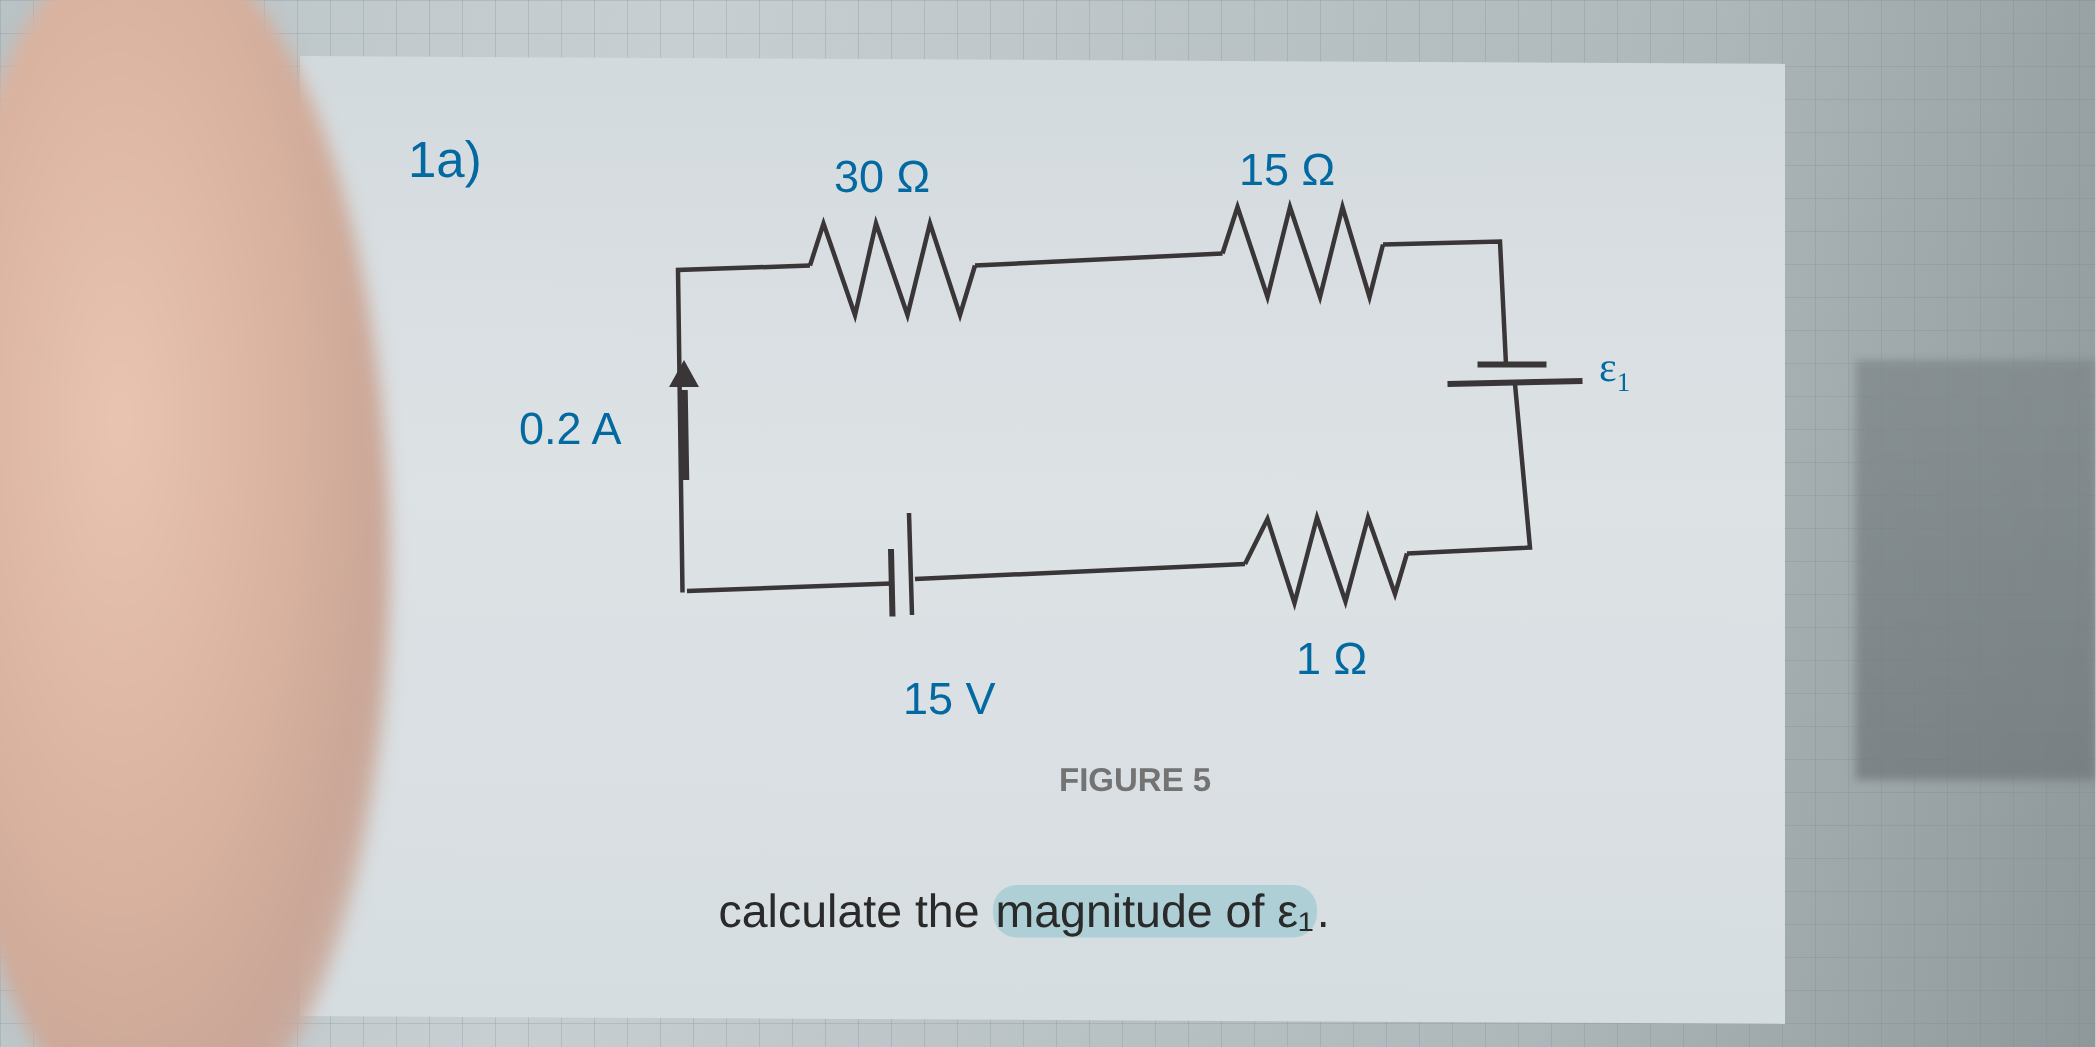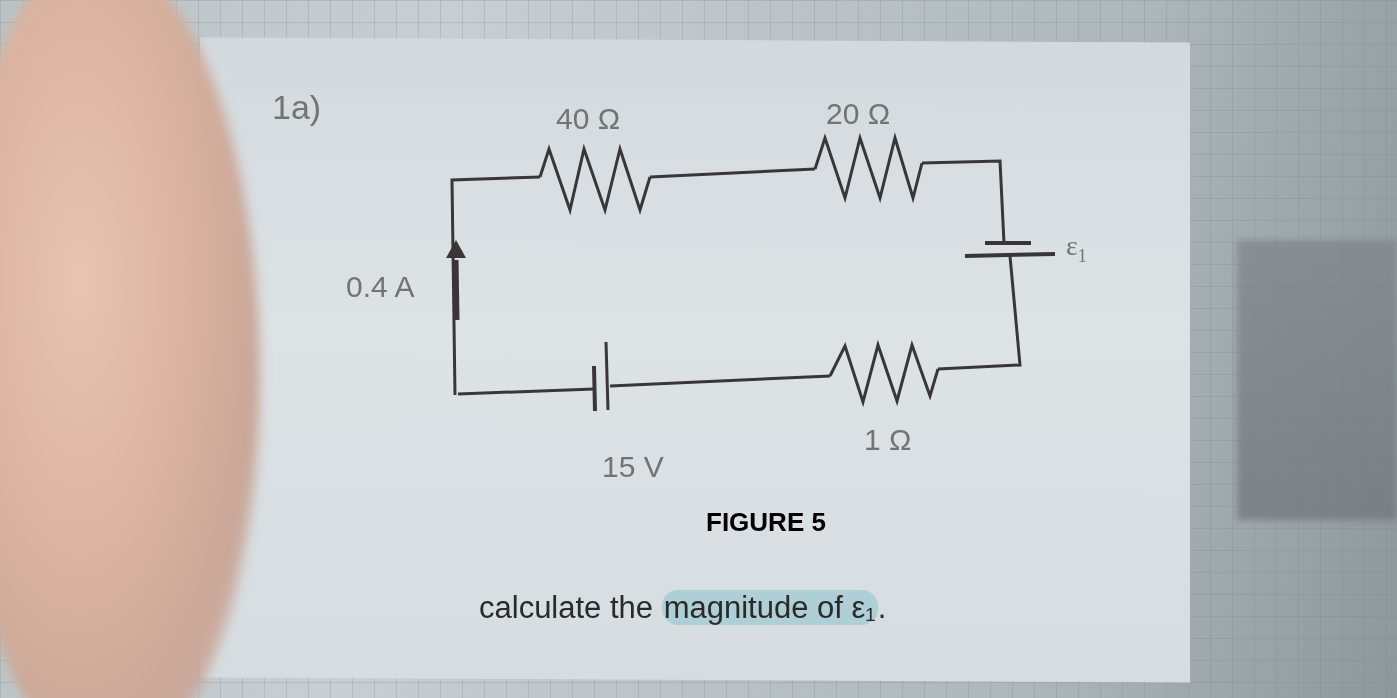--- a/index.html
+++ b/index.html
@@ -26,31 +26,31 @@
     background: radial-gradient(ellipse at 40% 40%, #e8c4b1 0%, #d9b29f 45%, #c9a697 70%, rgba(190,170,165,0) 100%);
     filter: blur(6px);
   }
   .right-blur {
     position: absolute; right: 0; top: 240px; width: 160px; height: 280px;
     background: linear-gradient(180deg, #7d8588, #6f7679);
     filter: blur(3px); opacity: 0.7;
   }
   svg.circuit { position: absolute; left: 0; top: 0; }
   .label {
-    position: absolute; color: #737373; font-size: 30px; white-space: nowrap;
+    position: absolute; color: #0369a1; font-size: 30px; white-space: nowrap;
   }
   .qnum { left: 272px; top: 88px; font-size: 34px; }
   .r20 { left: 556px; top: 102px; }
   .r15 { left: 826px; top: 97px; }
   .emf { left: 1066px; top: 230px; font-size: 28px; font-family: Liberation Serif, serif; }
   .emf sub { font-size: 18px; }
   .cur { left: 346px; top: 270px; }
   .v15 { left: 602px; top: 450px; }
   .r6 { left: 864px; top: 423px; }
-  .fig { left: 706px; top: 507px; font-size: 26px; font-weight: bold; color: #000000; }
+  .fig { left: 706px; top: 507px; font-size: 22px; font-weight: bold; color: #737373; }
   .question { left: 479px; top: 590px; font-size: 31px; color: #2a2a2a; }
   .hl { background: rgba(140,195,205,0.55); border-radius: 16px; padding: 0 2px; }
 </style>
 </head>
 <body>
 
 <div class="grid"></div>
 <div class="paper"></div>
 <div class="right-blur"></div>
 
@@ -81,20 +81,20 @@
     <path d="M594 389 L458 394"></path>
 
     <line x1="457" y1="320" x2="456" y2="260" stroke-width="5"></line>
   </g>
   <polygon points="446,258 466,258 456,240" fill="#3a3638"></polygon>
 </svg>
 
 <div class="finger"></div>
 
 <div class="label qnum">1a)</div>
-<div class="label r20">40 Ω</div>
-<div class="label r15">20 Ω</div>
+<div class="label r20">30 Ω</div>
+<div class="label r15">15 Ω</div>
 <div class="label emf"><span>ε</span><sub>1</sub></div>
-<div class="label cur">0.4 A</div>
+<div class="label cur">0.2 A</div>
 <div class="label v15">15 V</div>
 <div class="label r6">1 Ω</div>
 <div class="label fig">FIGURE 5</div>
 <div class="label question"><span>calculate the </span><span class="hl">magnitude of ε₁</span><span>.</span></div>
 
 </body></html>

